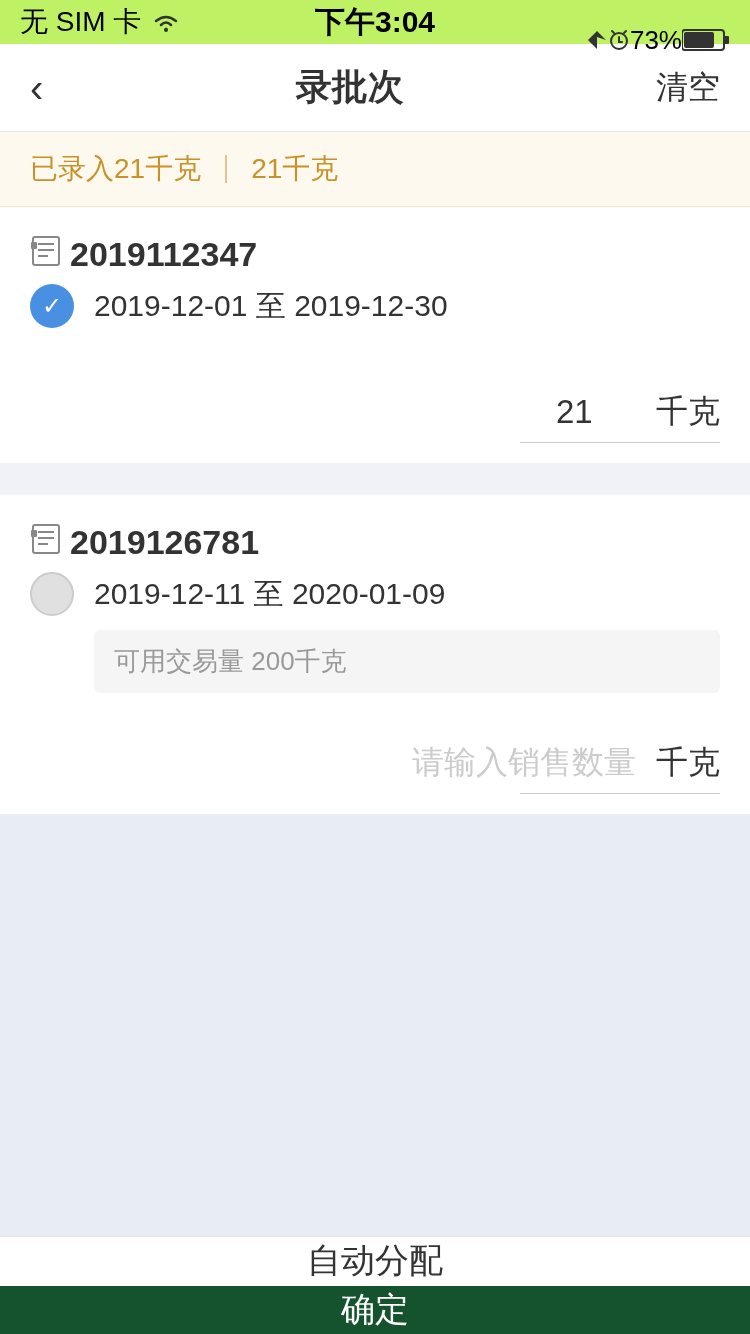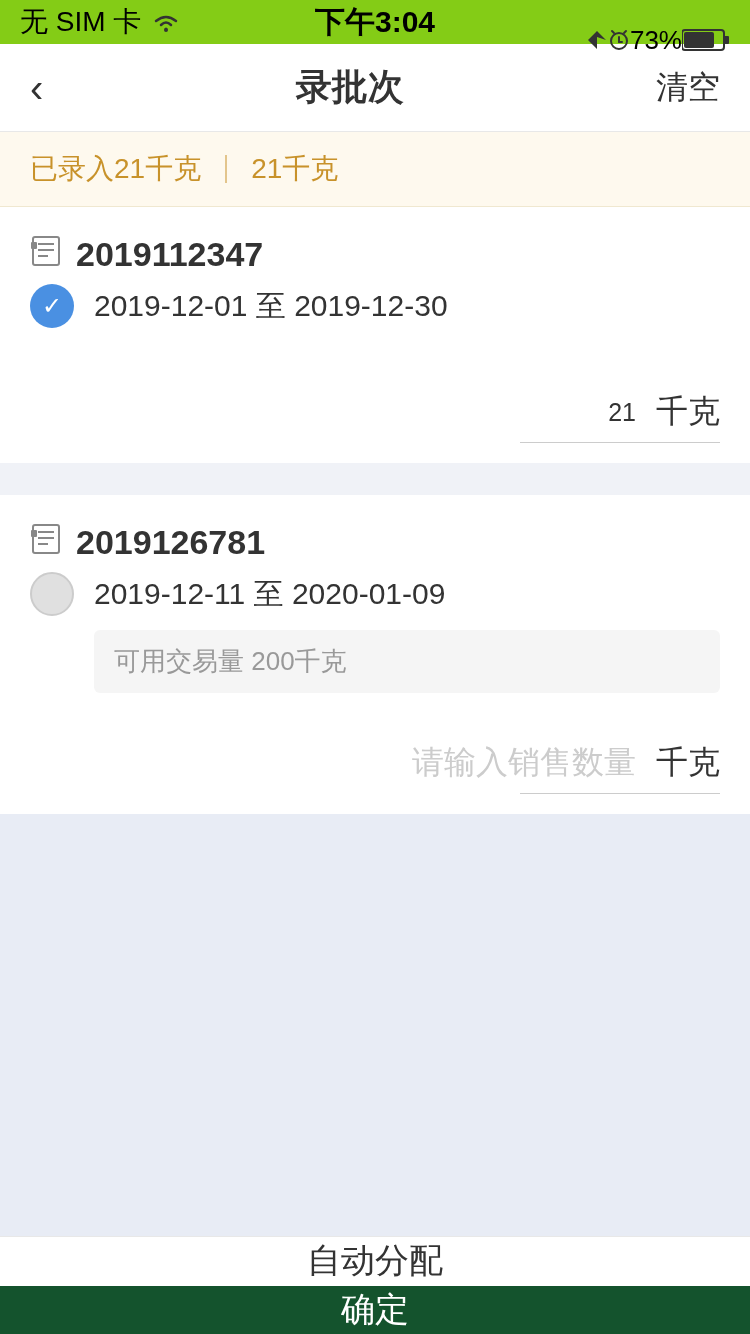--- a/index.html
+++ b/index.html
@@ -9,21 +9,21 @@
       min-height: 1334px;
       font-family: -apple-system, 'PingFang SC', 'Helvetica Neue', Arial, sans-serif;
       background: #f0f2f7;
       overflow-x: hidden;
     }
 
     
     .status-bar {
       width: 100%;
       height: 44px;
-      background: #84cc16;
+      background: #bef264;
       display: flex;
       align-items: center;
       justify-content: space-between;
       padding: 0 20px;
       font-size: 28px;
     }
     .status-left {
       display: flex;
       align-items: center;
       gap: 10px;
@@ -103,21 +103,21 @@
       background: #fff;
       margin-bottom: 0;
     }
     .batch-item-inner {
       padding: 28px 30px 28px 30px;
       position: relative;
     }
     .batch-header {
       display: flex;
       align-items: flex-end;
-      gap: 14px;
+      gap: 8px;
       margin-bottom: 10px;
     }
     .batch-id-icon {
       font-size: 30px;
       color: #666;
     }
     .batch-id {
       font-size: 34px;
       font-weight: 600;
       color: #333;
@@ -164,24 +164,23 @@
 
     
     .quantity-row {
       display: flex;
       align-items: center;
       justify-content: flex-end;
       padding: 20px 30px 0 30px;
       gap: 20px;
     }
     .quantity-input-value {
-      font-size: 25px;
+      font-size: 33px;
       color: #333;
       font-weight: 500;
-      text-align: right;
       border: none;
       outline: none;
       background: transparent;
       min-width: 80px;
     }
     .quantity-unit {
       font-size: 32px;
       color: #333;
     }
     .quantity-divider {

